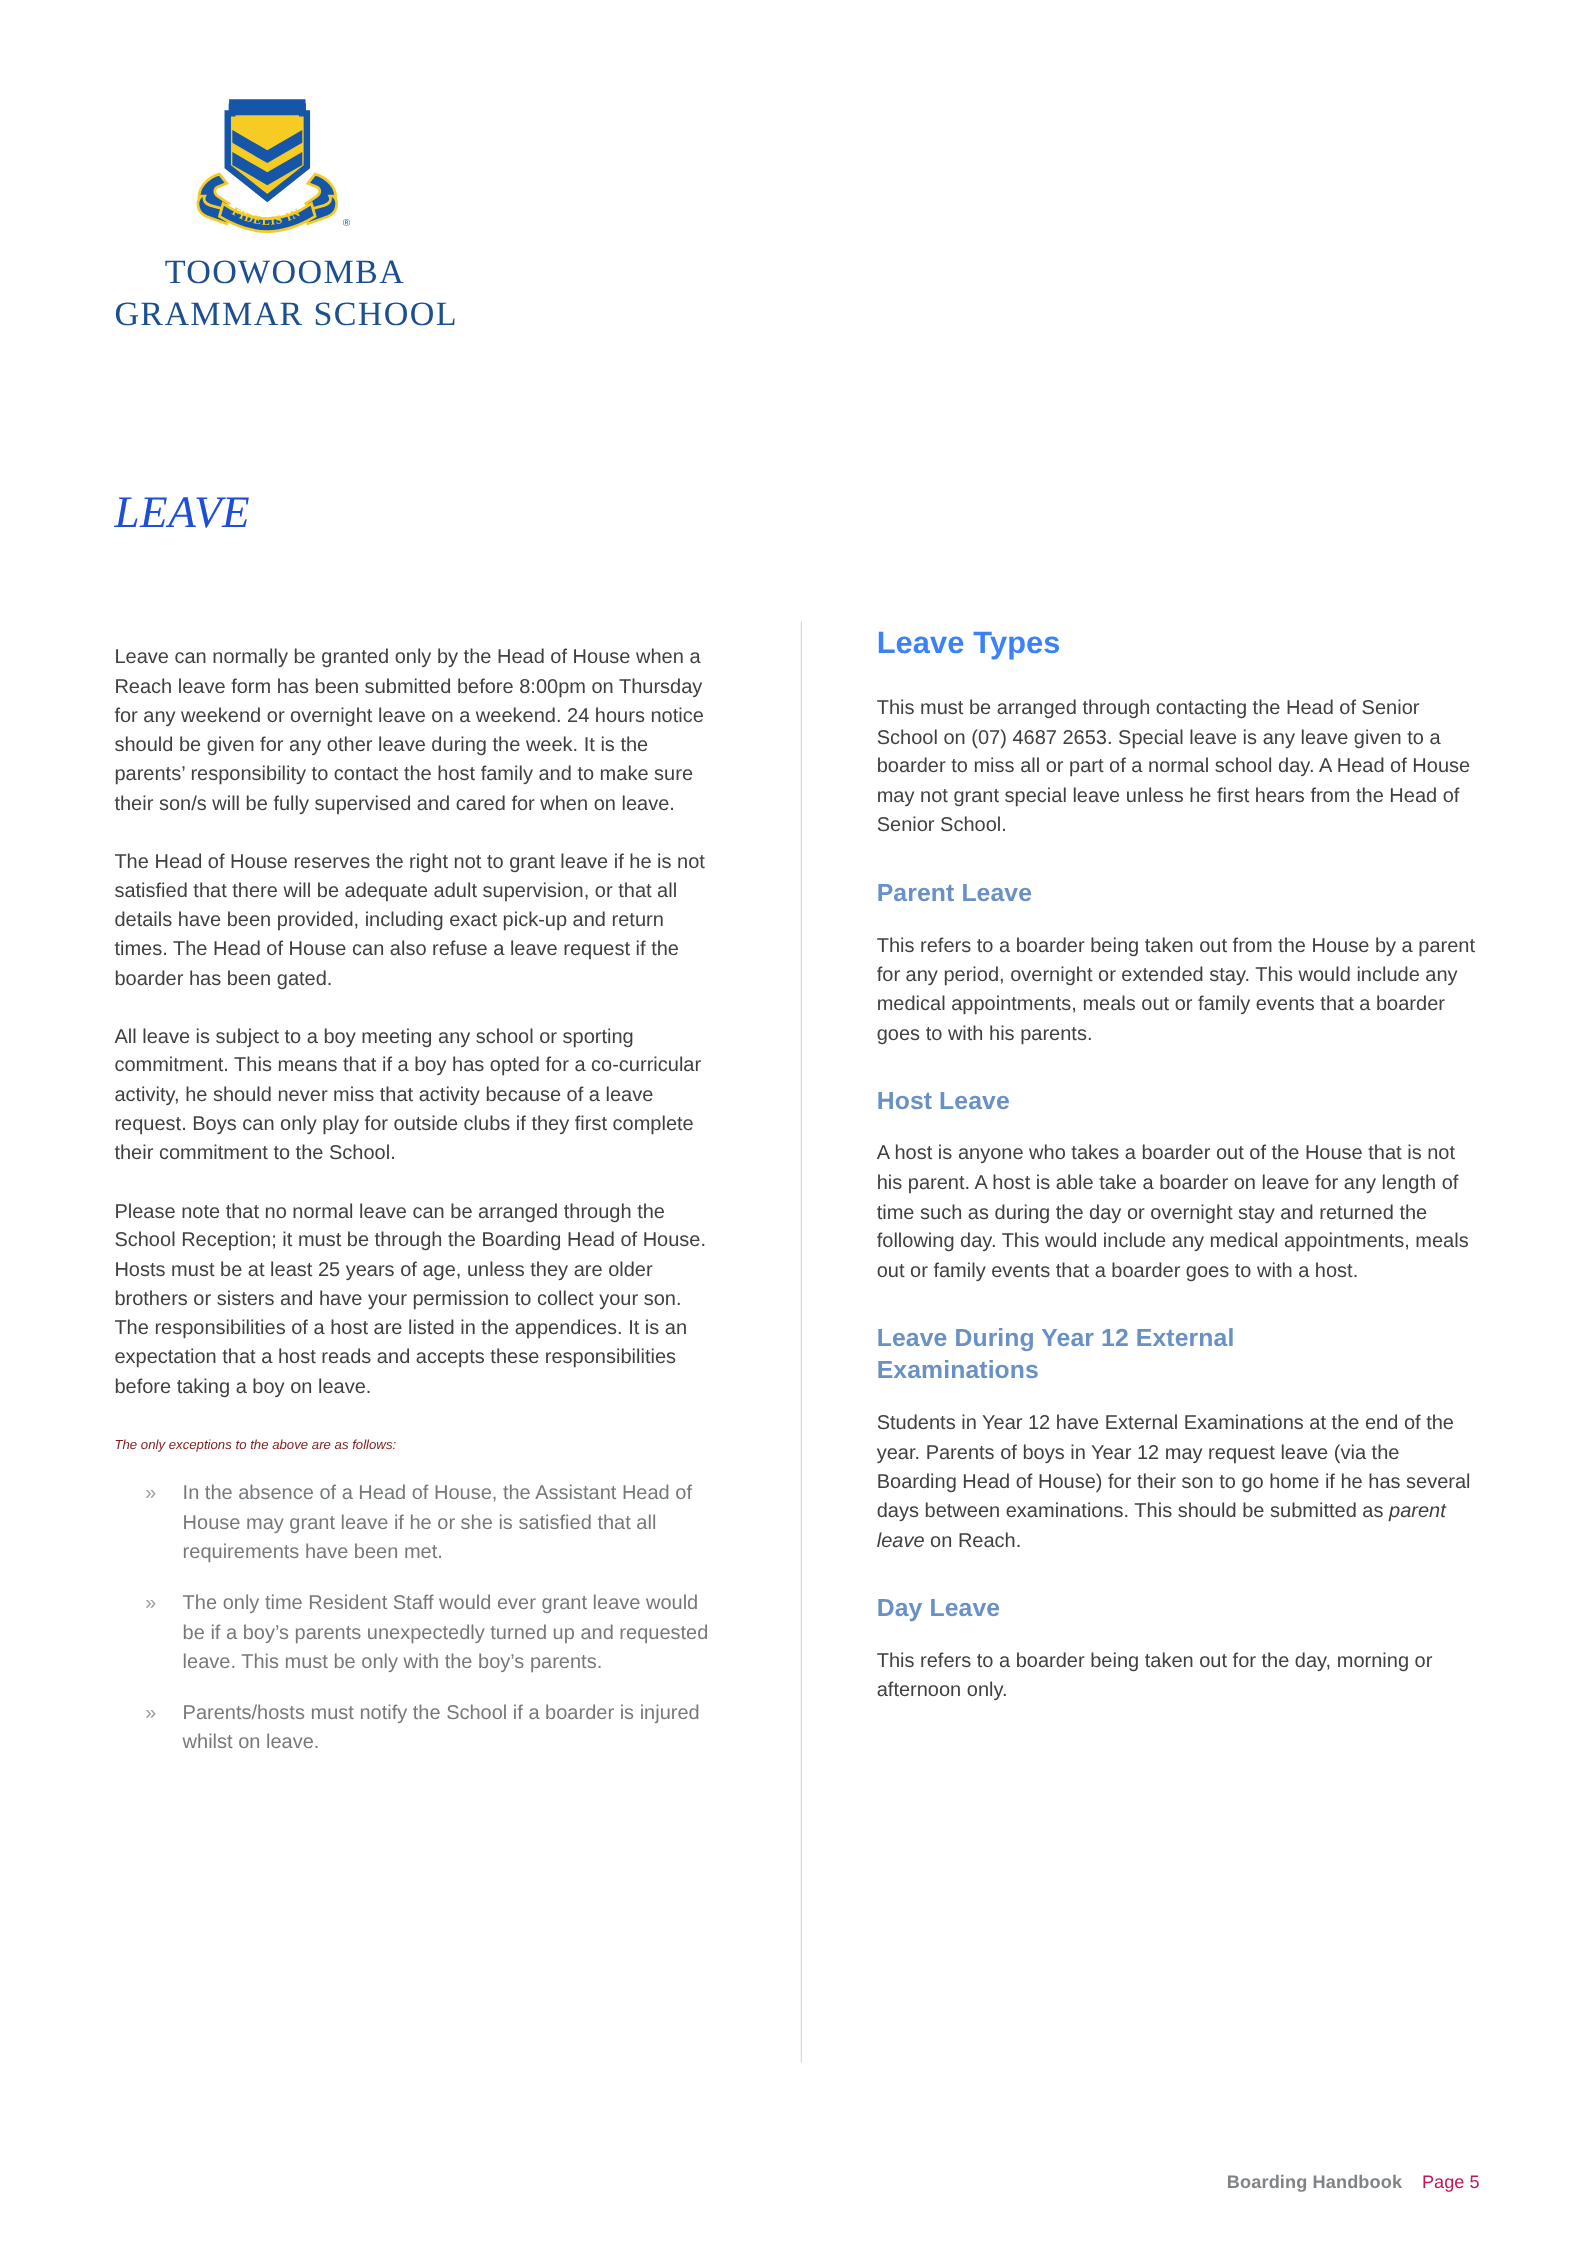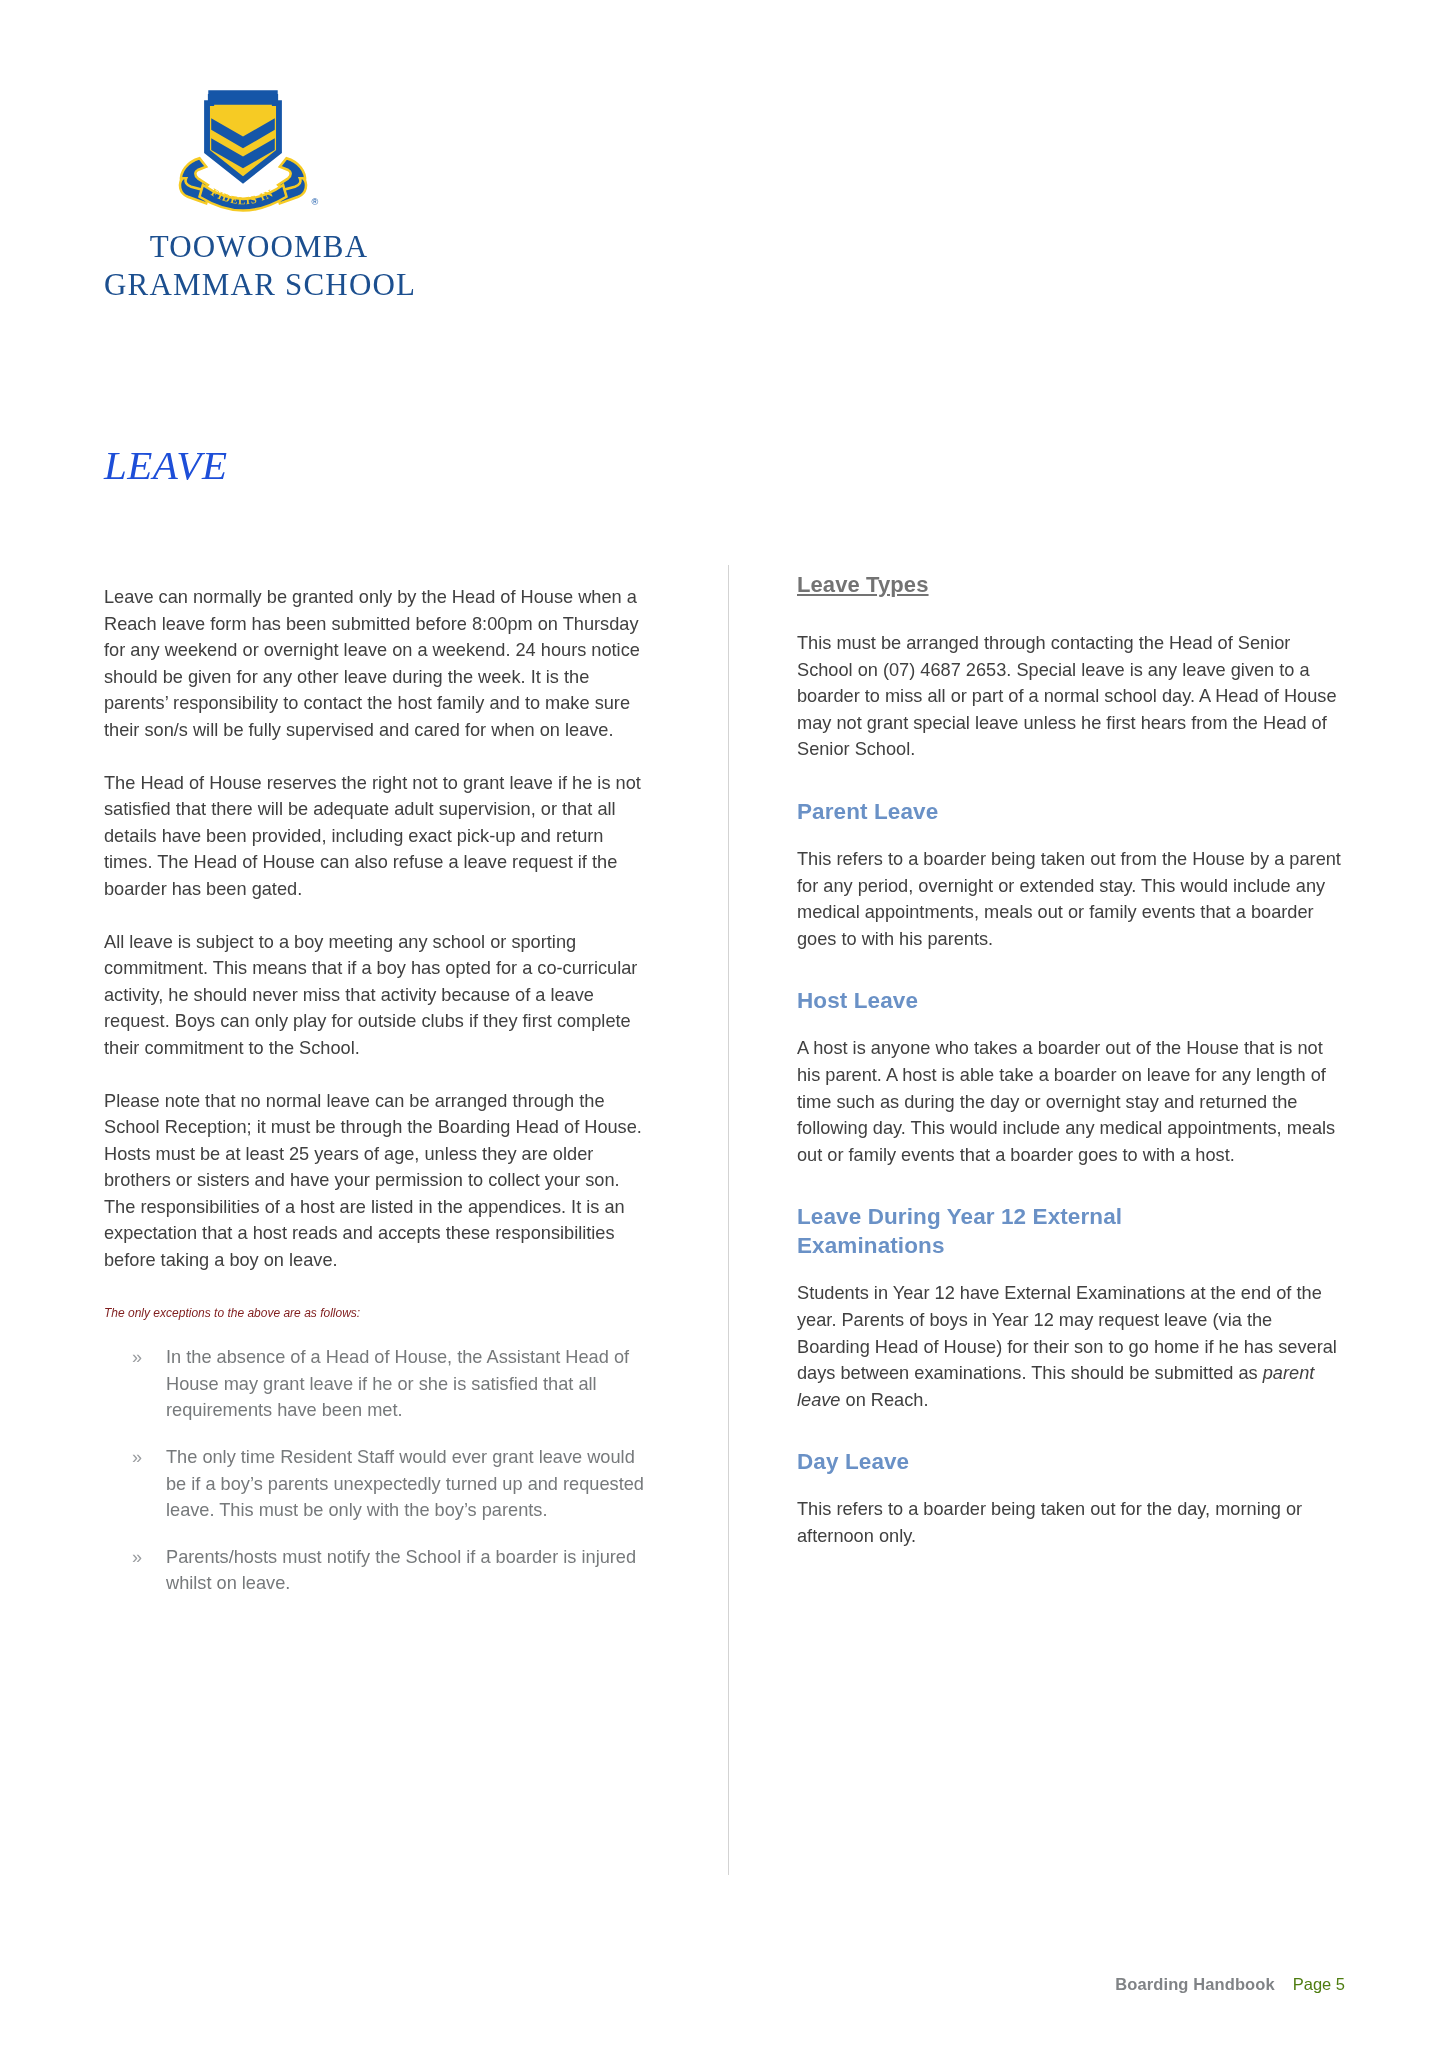--- a/index.html
+++ b/index.html
@@ -125,26 +125,25 @@
   ul.bullets li .marker {
     position: absolute;
     left: 28px;
     top: 0;
     color: #9a9da0;
     font-size: 18px;
   }
 
   h2.section-title {
     margin: 0 0 30px 0;
-    font-size: 22px;
+    font-size: 28px;
     line-height: 30px;
-    color: #737373;
+    color: #3b82f6;
     font-weight: 700;
     letter-spacing: 0.1px;
-    text-decoration: underline;
   }
   h3.sub-title {
     margin: 0 0 20px 0;
     font-size: 22.5px;
     line-height: 29px;
     color: #6A91C6;
     font-weight: 700;
     letter-spacing: 0.1px;
   }
   .sec-block { margin-bottom: 34px; }
@@ -159,21 +158,21 @@
     color: #8e9194;
     white-space: nowrap;
   }
   .footer .fb {
     font-weight: 700;
     color: #808386;
     letter-spacing: 0.1px;
   }
   .footer .fp {
     font-weight: 400;
-    color: #4d7c0f;
+    color: #be185d;
     margin-left: 18px;
   }
 
   em.inline-it { font-style: italic; }
 </style>
 </head>
 <body>
 
 <div class="page">
 

